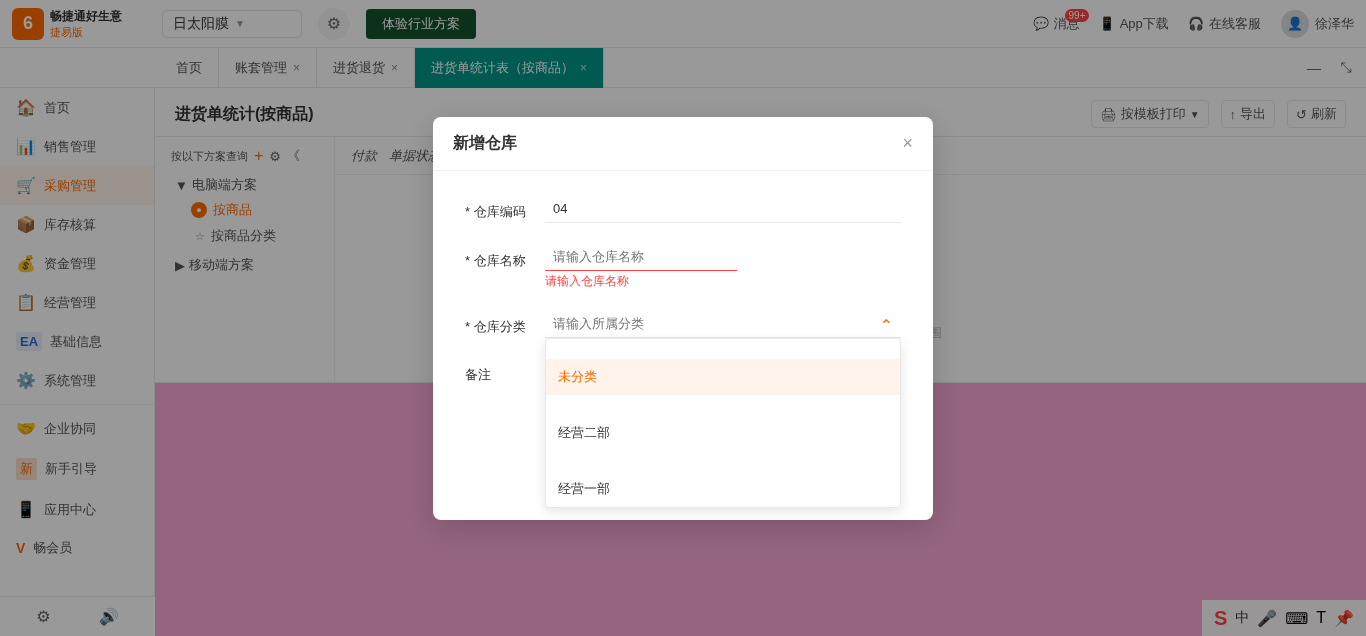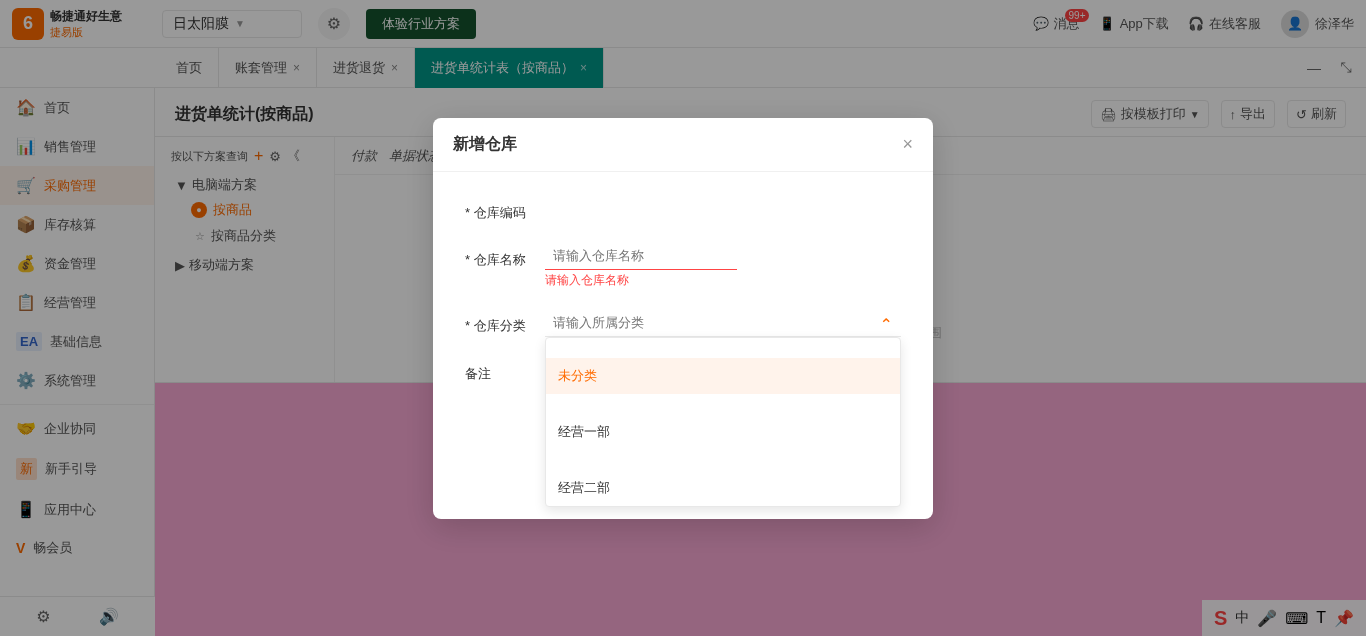--- a/index.html
+++ b/index.html
@@ -610,40 +610,41 @@
 <div class="overlay">
   <div class="dialog">
     <div class="dialog-header">
       <span class="dialog-title">新增仓库</span>
       <span class="dialog-close">×</span>
     </div>
     <div class="dialog-body">
 
       <div class="form-row">
         <div class="form-label">* 仓库编码</div>
+        <input type="text" class="form-input" value="04" style="">
       </div>
 
       <div class="form-row" style="flex-direction:column;">
         <div style="display:flex;align-items:center;">
           <div class="form-label">* 仓库名称</div>
           <input type="text" class="form-input error" placeholder="请输入仓库名称" style="">
         </div>
         <div style="padding-left:80px;font-size:12px;color:#ff4444;margin-top:2px;">请输入仓库名称</div>
       </div>
 
       <div class="form-row" style="position:relative;">
         <div class="form-label">* 仓库分类</div>
         <div class="form-select-wrapper">
           <input type="text" class="form-select-input" placeholder="请输入所属分类" style="">
           <span class="select-arrow-up">⌃</span>
           
           <div class="dropdown-list">
             <div class="dropdown-item selected">未分类</div>
+            <div class="dropdown-item">经营二部</div>
             <div class="dropdown-item">经营一部</div>
-            <div class="dropdown-item">经营二部</div>
           </div>
         </div>
       </div>
 
       <div class="form-row">
         <div class="form-label">备注</div>
         <textarea class="textarea-input" style=""></textarea>
       </div>
     </div>
     <div class="dialog-footer">

